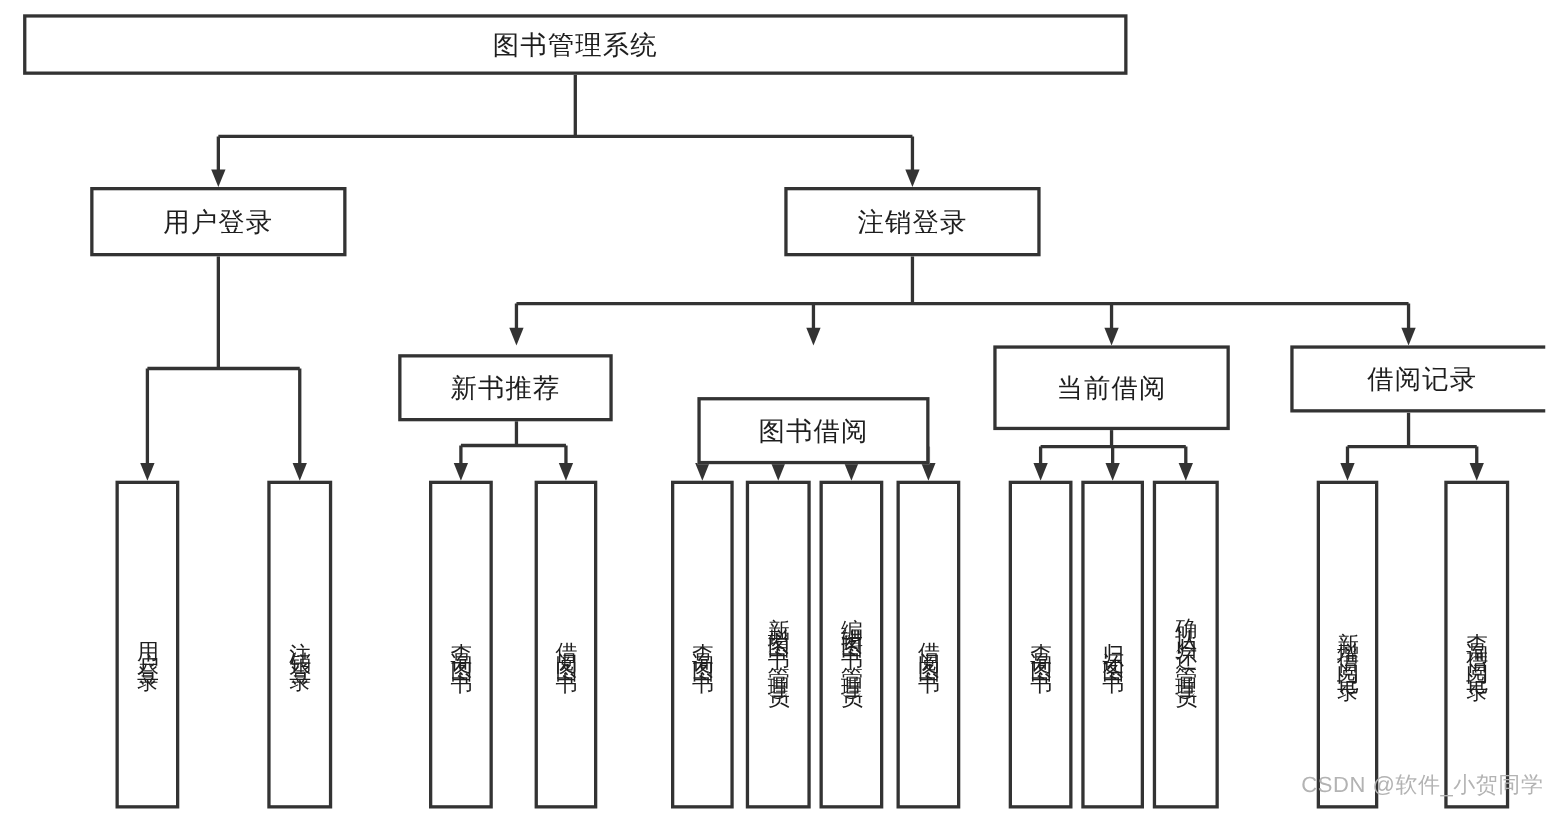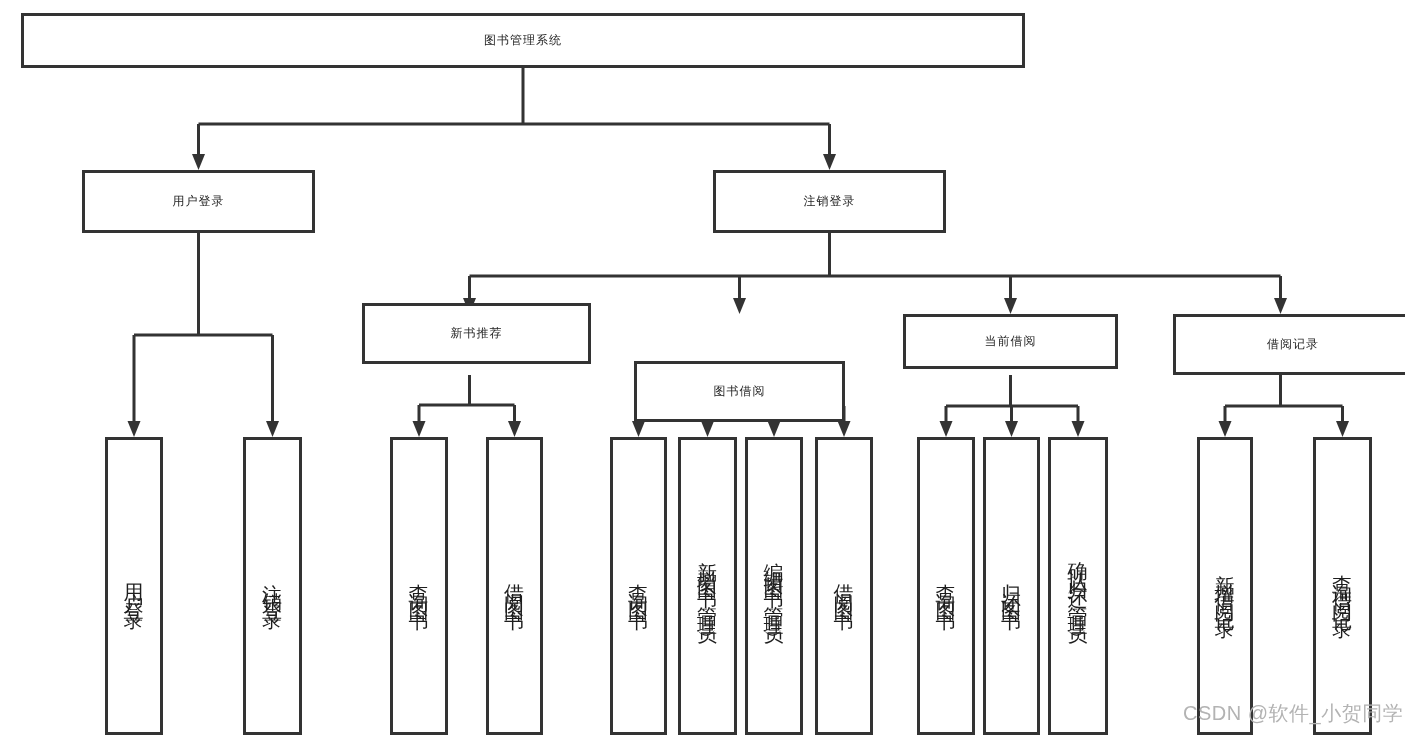--- a/index.html
+++ b/index.html
@@ -21,21 +21,21 @@
   #connectors path{stroke:var(--line);stroke-width:3;fill:none;}
   #connectors polygon{fill:var(--line);stroke:none;}
   .node{
     position:absolute;
     box-sizing:border-box;
     background:var(--box-fill);
     border:3px solid var(--line);
     display:flex;align-items:center;justify-content:center;
     color:var(--text);
   }
-  .hbox{font-size:12px;letter-spacing:1px;}
+  .hbox{font-size:24px;letter-spacing:1px;}
   .vbox{
     font-size:20px;
     writing-mode:vertical-rl;
     text-orientation:mixed;
     letter-spacing:9px;
     line-height:1;
     padding:6px 0;
   }
   .watermark{
     position:absolute;
@@ -93,23 +93,23 @@
       <polygon points="1218.5,421 1231.5,421 1225,437"></polygon>
       <polygon points="1336,421 1349,421 1342.5,437"></polygon>
     </g>
   </svg>
 
   <div class="node hbox" style="left:21px;top:13px;width:1004px;height:55px;">图书管理系统</div>
 
   <div class="node hbox" style="left:82px;top:170px;width:233px;height:63px;">用户登录</div>
   <div class="node hbox" style="left:713px;top:170px;width:233px;height:63px;">注销登录</div>
 
-  <div class="node hbox" style="left:362px;top:303px;width:229px;height:61px;">新书推荐</div>
+  <div class="node hbox" style="left:362px;top:322px;width:195px;height:61px;">新书推荐</div>
   <div class="node hbox" style="left:634px;top:314px;width:211px;height:61px;margin-top:47px;">图书借阅</div>
-  <div class="node hbox" style="left:903px;top:314px;width:215px;height:55px;">当前借阅</div>
+  <div class="node hbox" style="left:903px;top:314px;width:215px;height:77px;">当前借阅</div>
   <div class="node hbox" style="left:1173px;top:314px;width:240px;height:61px;">借阅记录</div>
 
   <div class="node vbox" style="left:105px;top:437px;width:58px;height:298px;">用户登录</div>
   <div class="node vbox" style="left:243px;top:437px;width:59px;height:298px;">注销登录</div>
 
   <div class="node vbox" style="left:390px;top:437px;width:58px;height:298px;">查询图书</div>
   <div class="node vbox" style="left:486px;top:437px;width:57px;height:298px;">借阅图书</div>
 
   <div class="node vbox" style="left:610px;top:437px;width:57px;height:298px;">查询图书</div>
   <div class="node vbox" style="left:678px;top:437px;width:59px;height:298px;">新增图书（管理员）</div>

